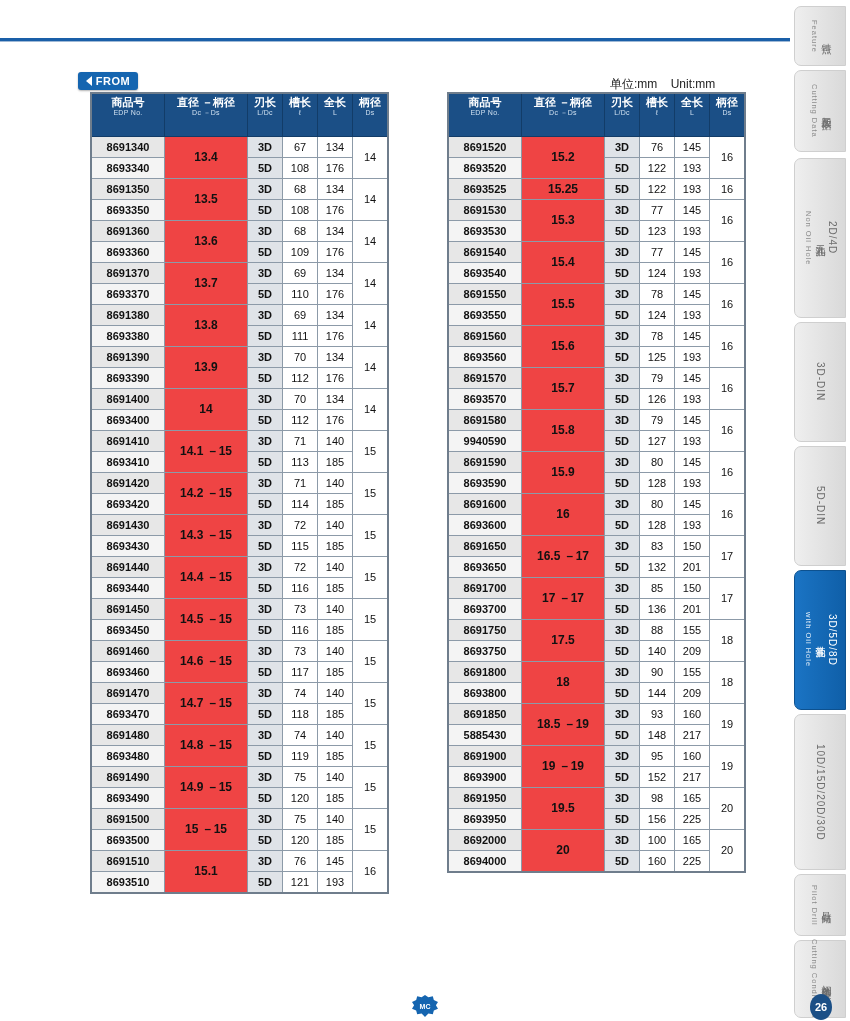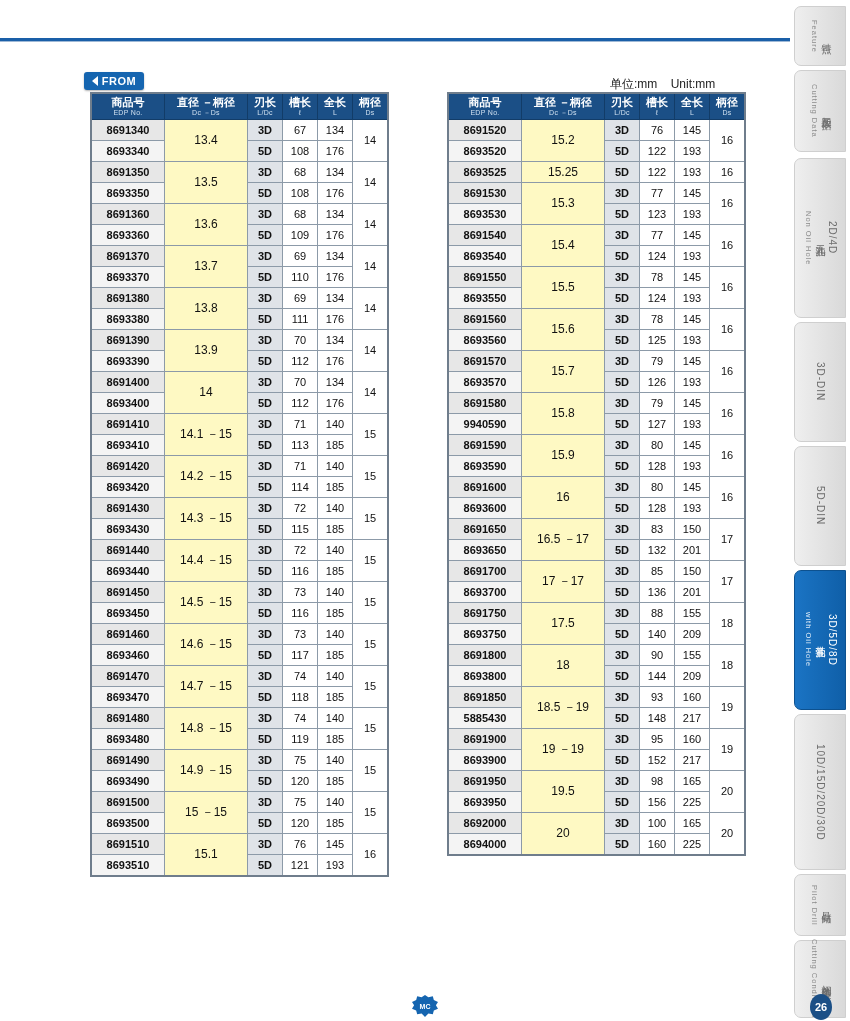--- a/index.html
+++ b/index.html
@@ -47,21 +47,21 @@
   .side-tab .vtxt .en{font-size:7.5px;display:block;color:#8b8b8b;}
   .side-tab.active{
     background:linear-gradient(to right,#1b74c4,#0f5fa8);
     border:1px solid #0d518f;
   }
   .side-tab.active .vtxt{color:#ffffff;}
   .side-tab.active .vtxt .en{color:#dbeaf7;}
 
   
   .from-badge{
-    position:absolute;left:84px;top:72px;
+    position:absolute;left:78px;top:72px;
     width:60px;height:18px;
     background:#1565b0;
     border-radius:3px;
     display:flex;align-items:center;justify-content:center;
     box-shadow:0 1px 2px rgba(0,0,0,.3);
   }
   .from-badge .arrow{
     width:0;height:0;border-top:5px solid transparent;border-bottom:5px solid transparent;
     border-right:6px solid #ffffff;margin-right:4px;
   }
@@ -87,37 +87,37 @@
     border:1px solid #8c9aa8;
     text-align:center;
     vertical-align:middle;
     padding:0;
   }
   table.spec thead th{
     background:#1b4f86;
     color:#fff;
     font-weight:bold;
     line-height:1.05;
-    padding:3px 0 3px 0;
+    padding:3px 0 20px 0;
     border:1px solid #123c68;
   }
   table.spec thead th .sub{
     display:block;font-size:7px;font-weight:normal;color:#cfe0f0;letter-spacing:.3px;
   }
   td.edp{
     background:#e7e7e7;
     font-weight:bold;
     font-size:11px;
     height:20px;
     width:72px;
   }
   td.edp.alt{background:#f4f4f4;}
   td.dia{
-    background:#fef9c3;
-    font-weight:normal;
+    background:#ef4444;
+    font-weight:bold;
     font-size:12px;
     width:82px;
   }
   td.ld{
     background:#dfe3e8;
     font-weight:bold;
     font-size:11px;
     width:34px;
   }
   td.num{

